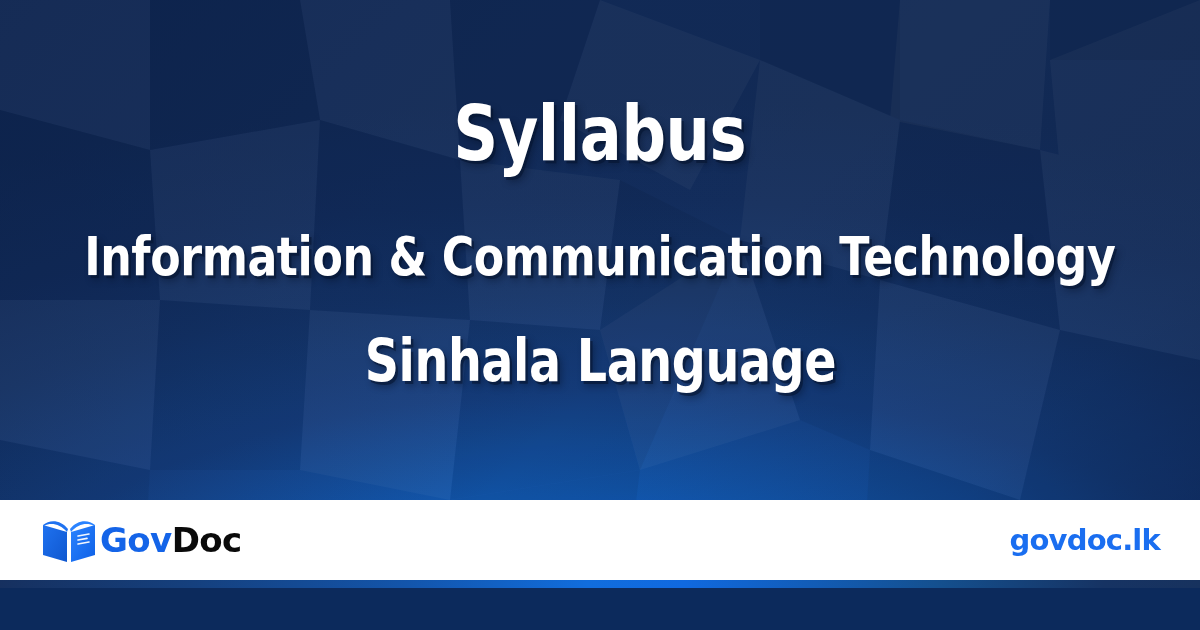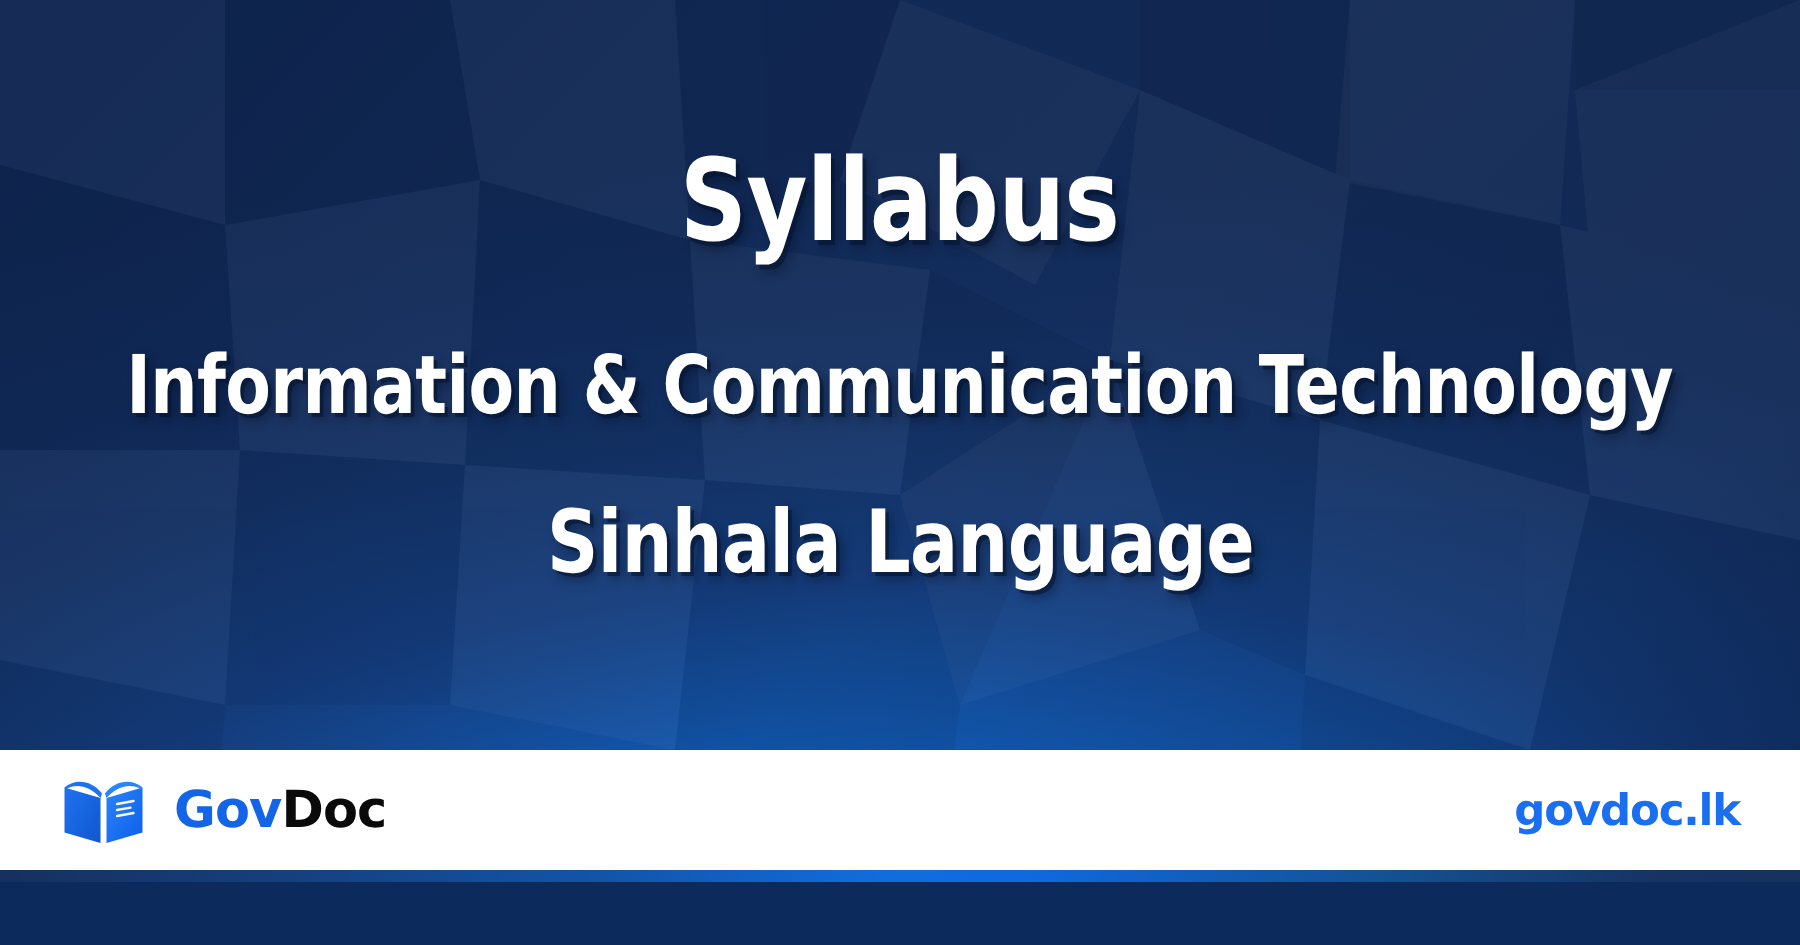--- a/index.html
+++ b/index.html
@@ -104,21 +104,21 @@
     background: #ffffff;
     display: flex;
     align-items: center;
     justify-content: space-between;
     padding: 0 40px 0 42px;
   }
 
   .brand {
     display: flex;
     align-items: center;
-    gap: 20px;
+    gap: 4px;
   }
 
   .brand-icon {
     width: 54px;
     height: 46px;
     flex: 0 0 auto;
     display: block;
   }
 
   .brand-text {

